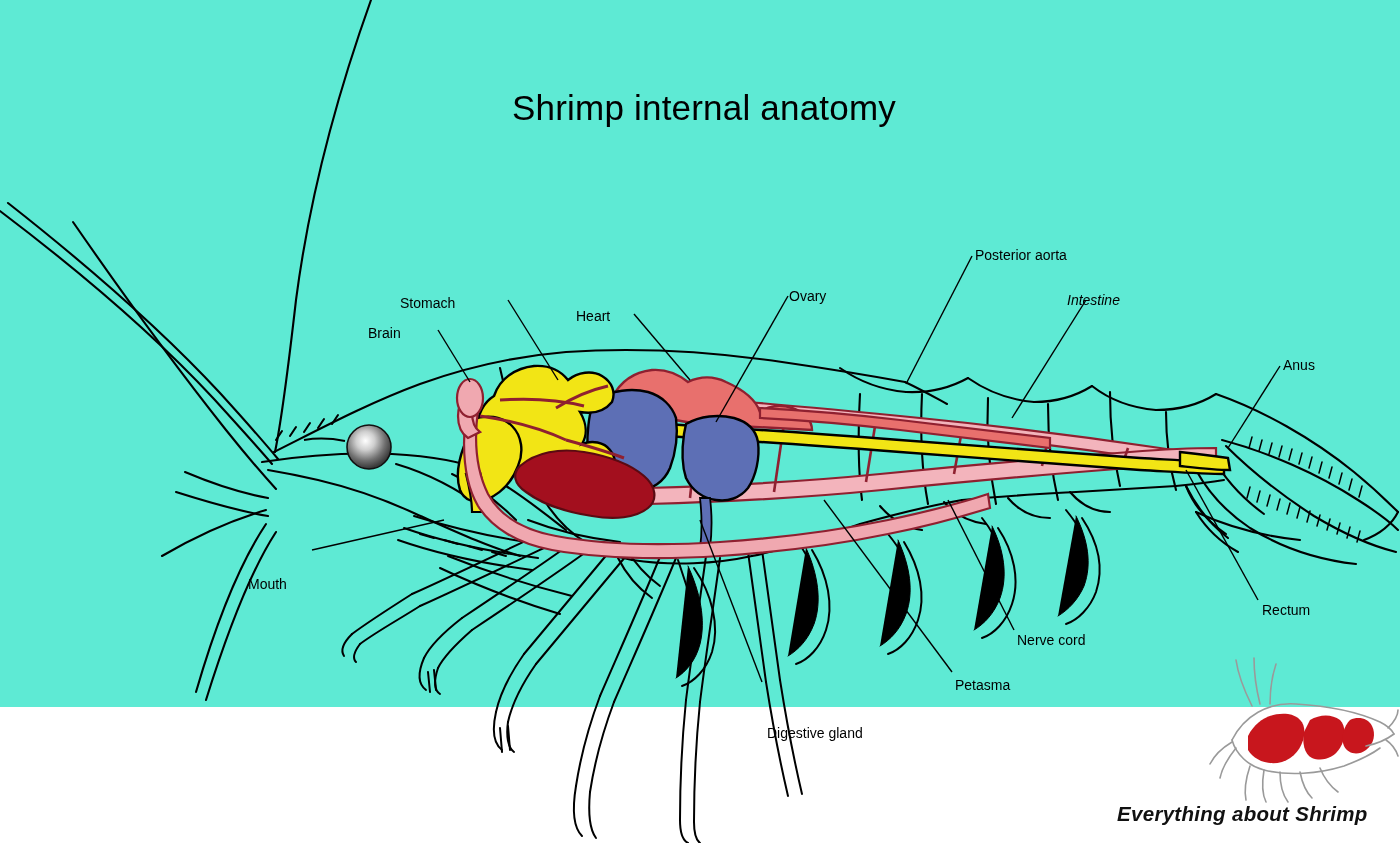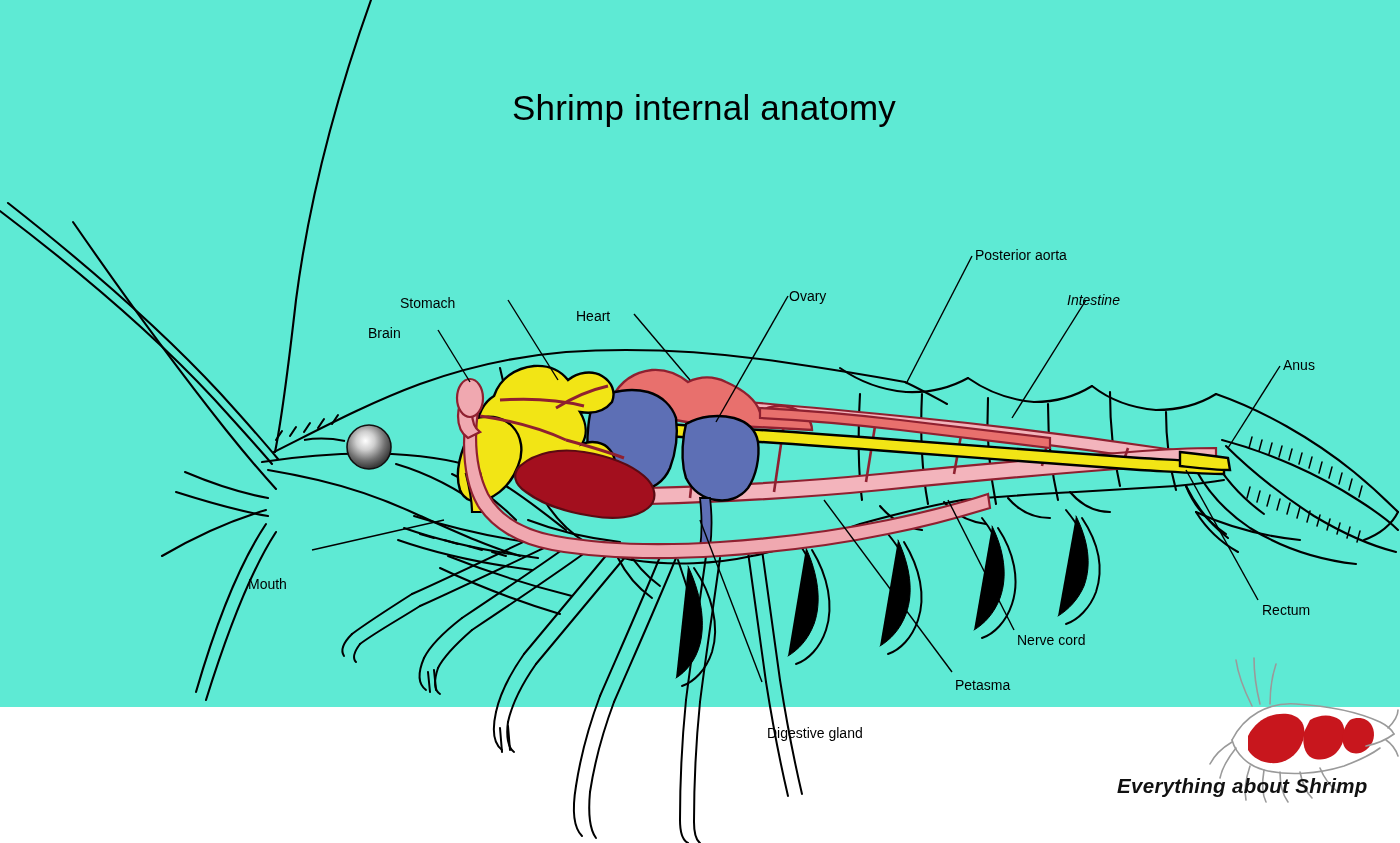--- a/index.html
+++ b/index.html
@@ -315,15 +315,15 @@
   <div class="lbl anat" style="left:789px; top:288px;">Ovary</div>
   <div class="lbl anat" style="left:975px; top:247px;">Posterior aorta</div>
   <div class="lbl anat" style="left:1067px; top:292px;font-style:italic;">Intestine</div>
   <div class="lbl anat" style="left:1283px; top:357px;text-align:right;">Anus</div>
   <div class="lbl anat" style="left:1262px; top:602px;">Rectum</div>
   <div class="lbl anat" style="left:1017px; top:632px;">Nerve cord</div>
   <div class="lbl anat" style="left:955px; top:677px;">Petasma</div>
   <div class="lbl anat" style="left:767px; top:725px;">Digestive gland</div>
   <div class="lbl anat" style="left:248px; top:546px;margin-top:30px;">Mouth</div>
 
-  <div id="brand" style="left:1117px; top:774px;">Everything about Shrimp</div>
+  <div id="brand" style="left:1117px; top:802px;">Everything about Shrimp</div>
 
 </div>
 
 </body></html>

